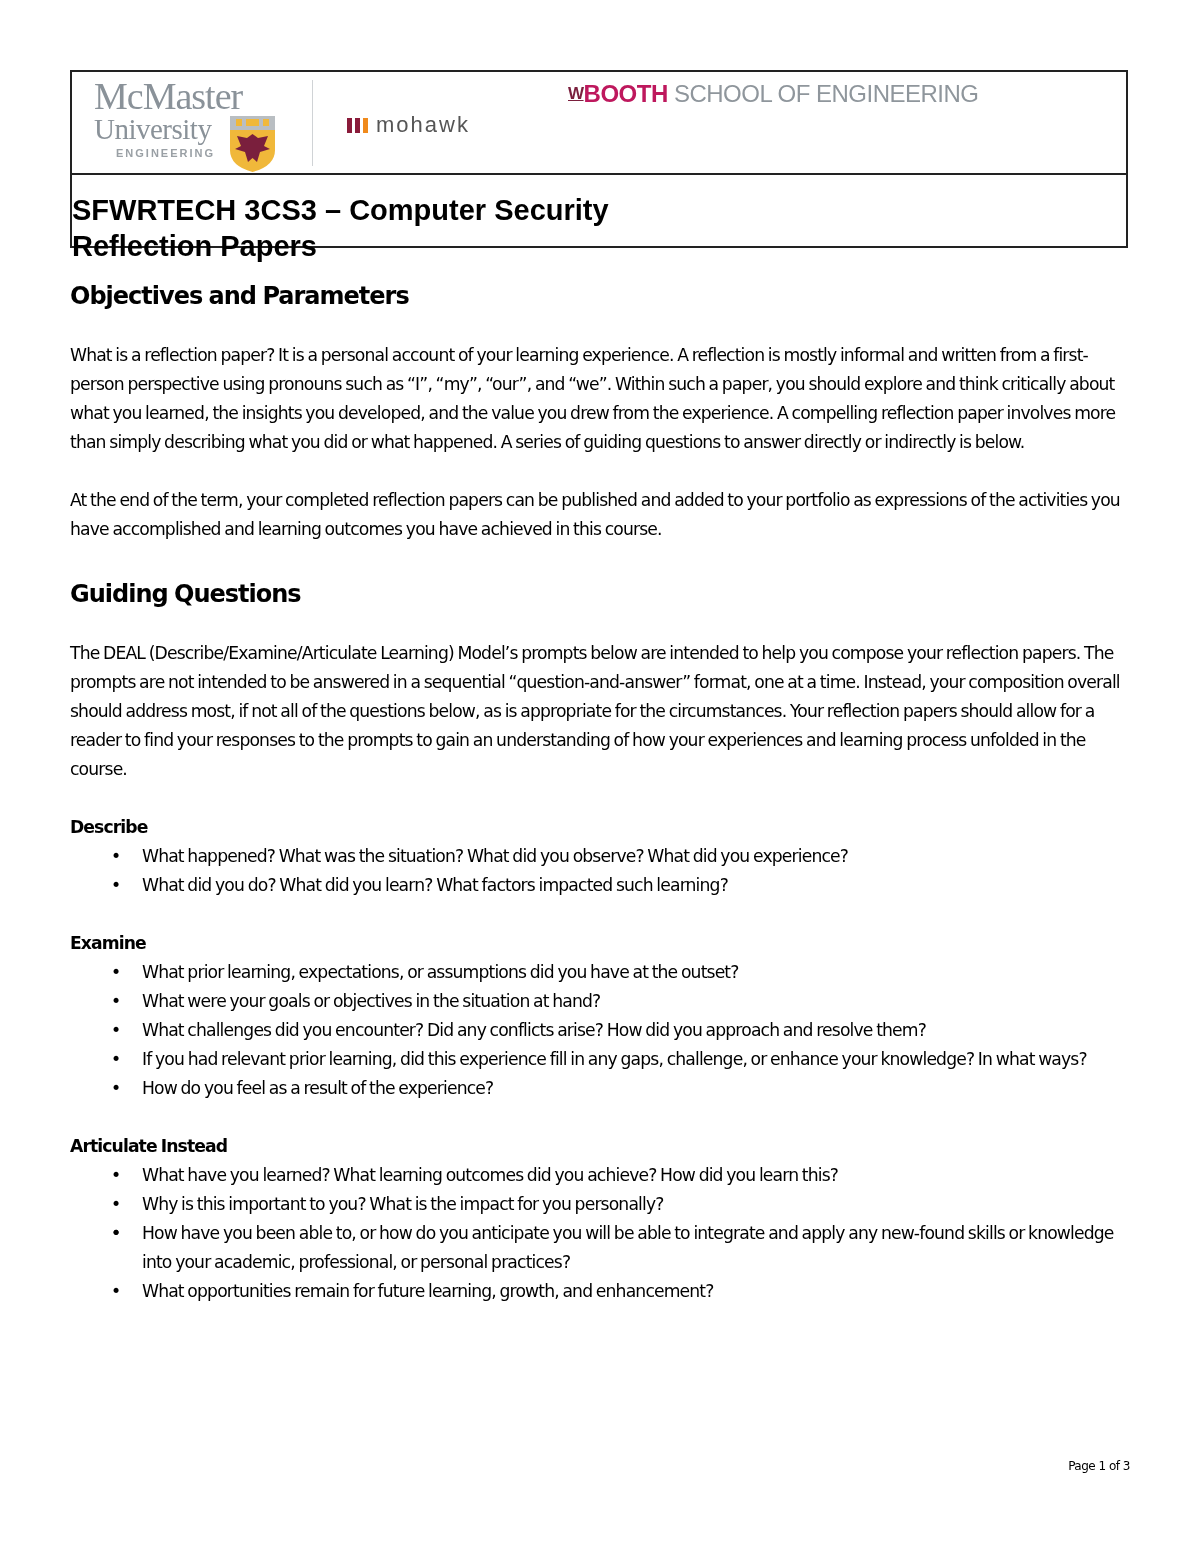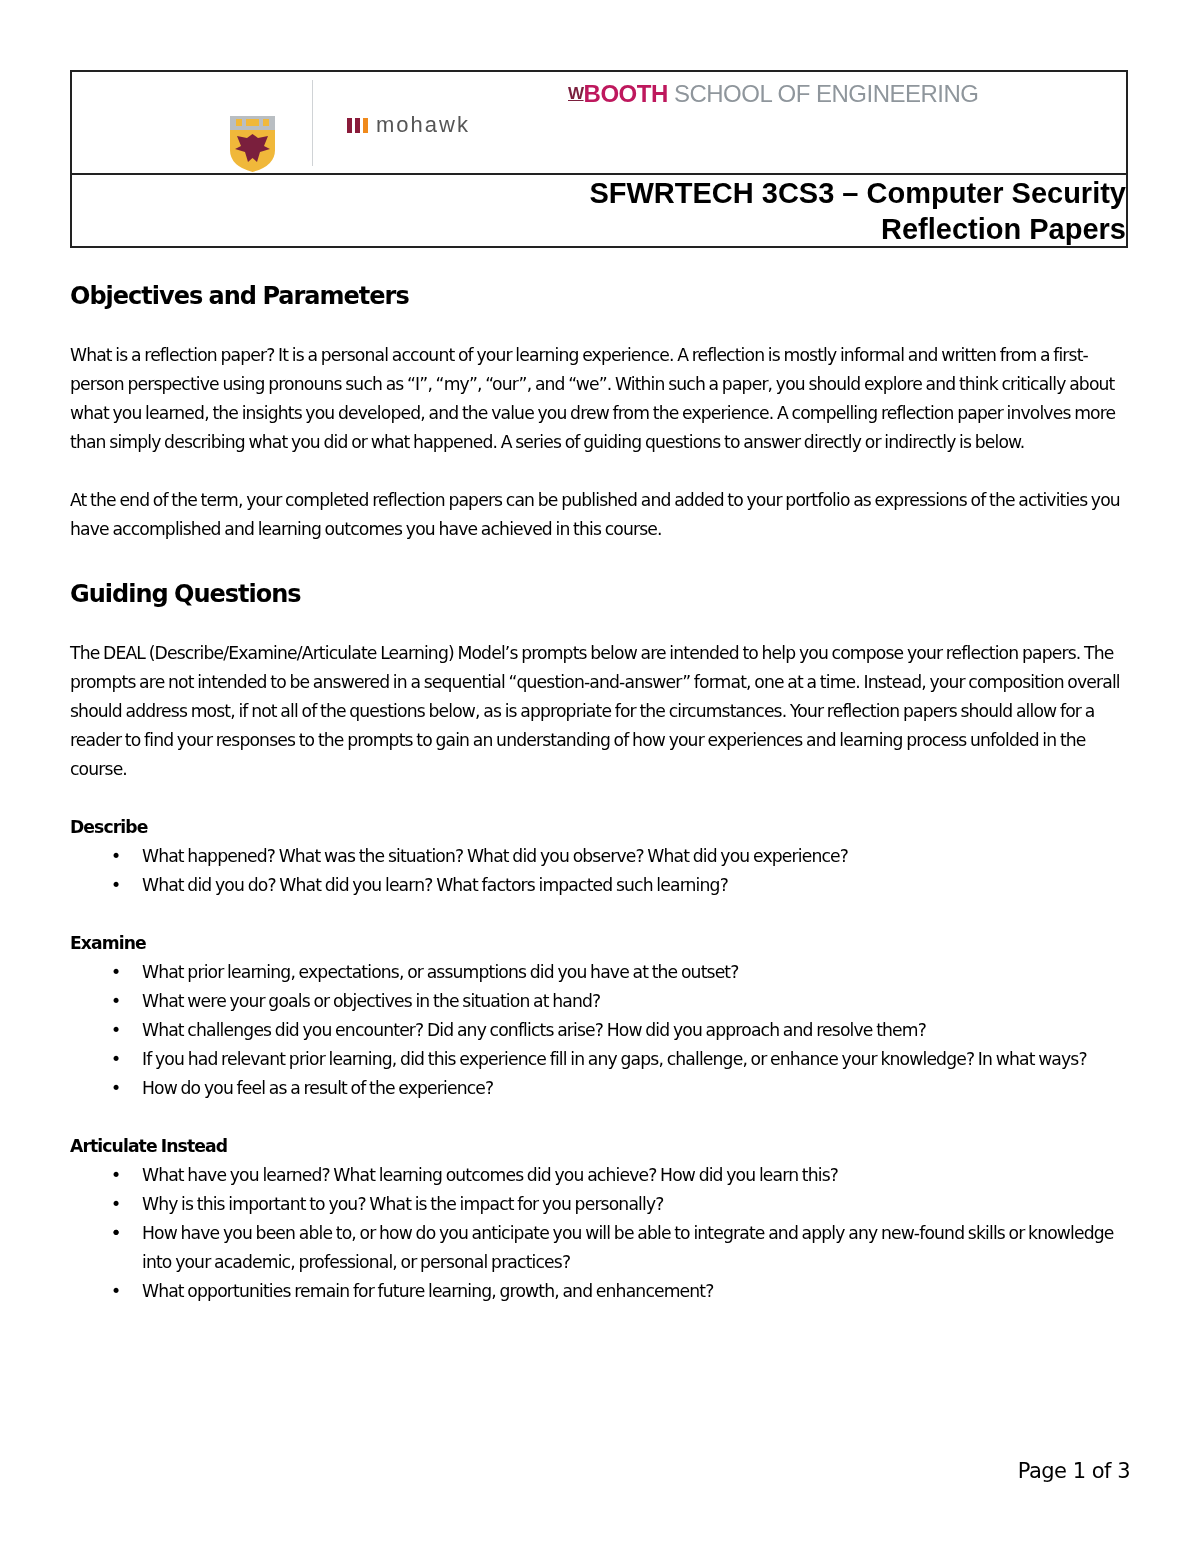--- a/index.html
+++ b/index.html
@@ -3,21 +3,21 @@
 <meta charset="utf-8">
 <style>
   html, body { margin: 0; padding: 0; background: #ffffff; }
   body { width: 1200px; height: 1553px; position: relative; overflow: hidden;
          font-family: "Liberation Sans", "DejaVu Sans", sans-serif; color: #000; }
 
   .header-box { position: absolute; left: 70px; top: 70px; width: 1058px; height: 178px;
                 border: 2px solid #222; box-sizing: border-box; }
   .logo-row { position: absolute; left: 0; top: 0; width: 100%; height: 103px;
               border-bottom: 2px solid #222; box-sizing: border-box; }
-  .title-row { position: absolute; left: 0; top: 103px; width: 100%; height: 65px; text-align: right; }
+  .title-row { position: absolute; left: 0; top: 120px; width: 100%; height: 65px; text-align: left; }
 
   .mcm { position: absolute; left: 22px; top: 6px; width: 190px; font-family: "Liberation Serif", serif; color: #8a9299; }
   .mcm .l1 { font-size: 38px; line-height: 36px; letter-spacing: -1px; }
   .mcm .l2 { font-size: 29px; line-height: 30px; letter-spacing: -0.5px; }
   .mcm .l3 { font-family: "Liberation Sans", sans-serif; font-weight: bold; font-size: 11px; letter-spacing: 2px; color: #9aa0a5; margin-top: 3px; padding-left: 22px; }
   .crest { position: absolute; left: 158px; top: 44px; width: 45px; height: 56px; }
 
   .vsep { position: absolute; left: 240px; top: 8px; width: 1px; height: 86px; background: #d0d3d6; }
 
   .mohawk { position: absolute; left: 275px; top: 40px; display: flex; align-items: center; }
@@ -38,27 +38,32 @@
              font-family: "DejaVu Sans", sans-serif; font-size: 17.2px; line-height: 29px; letter-spacing: -0.85px; word-spacing: -1px; }
   h2 { font-family: "DejaVu Sans", sans-serif; font-weight: bold; font-size: 24px; margin: 0; line-height: 36px; letter-spacing: -1px; }
   p { margin: 0; }
   .gap-h2 { height: 27px; }
   .gap-p { height: 29px; }
   .subhead { font-weight: bold; margin: 0; letter-spacing: -0.9px; }
   ul { margin: 0; padding: 0; list-style: none; }
   li { position: relative; padding-left: 72px; }
   li .dot { position: absolute; left: 41px; top: 0; }
 
-  .footer { position: absolute; right: 70px; top: 1459px; font-family: "DejaVu Sans", sans-serif; font-size: 21px; letter-spacing: -0.5px; }
+  .footer { position: absolute; right: 70px; top: 1459px; font-family: "DejaVu Sans", sans-serif; font-size: 12px; letter-spacing: -0.5px; }
 </style>
 </head>
 <body>
 
 <div class="header-box">
   <div class="logo-row">
+    <div class="mcm">
+      <div class="l1">McMaster</div>
+      <div class="l2">University</div>
+      <div class="l3">ENGINEERING</div>
+    </div>
     <svg class="crest" viewBox="0 0 45 56">
       <rect x="0" y="0" width="45" height="14" fill="#b9bec2"></rect>
       <rect x="6" y="3" width="6" height="7" fill="#f0b83a"></rect>
       <rect x="16" y="3" width="13" height="7" fill="#f0b83a"></rect>
       <rect x="33" y="3" width="6" height="7" fill="#f0b83a"></rect>
       <path d="M0 14 H45 V34 Q45 50 22.5 56 Q0 50 0 34 Z" fill="#f0b83a"></path>
       <path d="M22.5 18 L28 22 L38 20 L34 30 L40 33 L30 36 L27 46 L22.5 42 L18 46 L15 36 L5 33 L11 30 L7 20 L17 22 Z" fill="#7a1f3d"></path>
     </svg>
     <div class="vsep"></div>
     <div class="mohawk">

